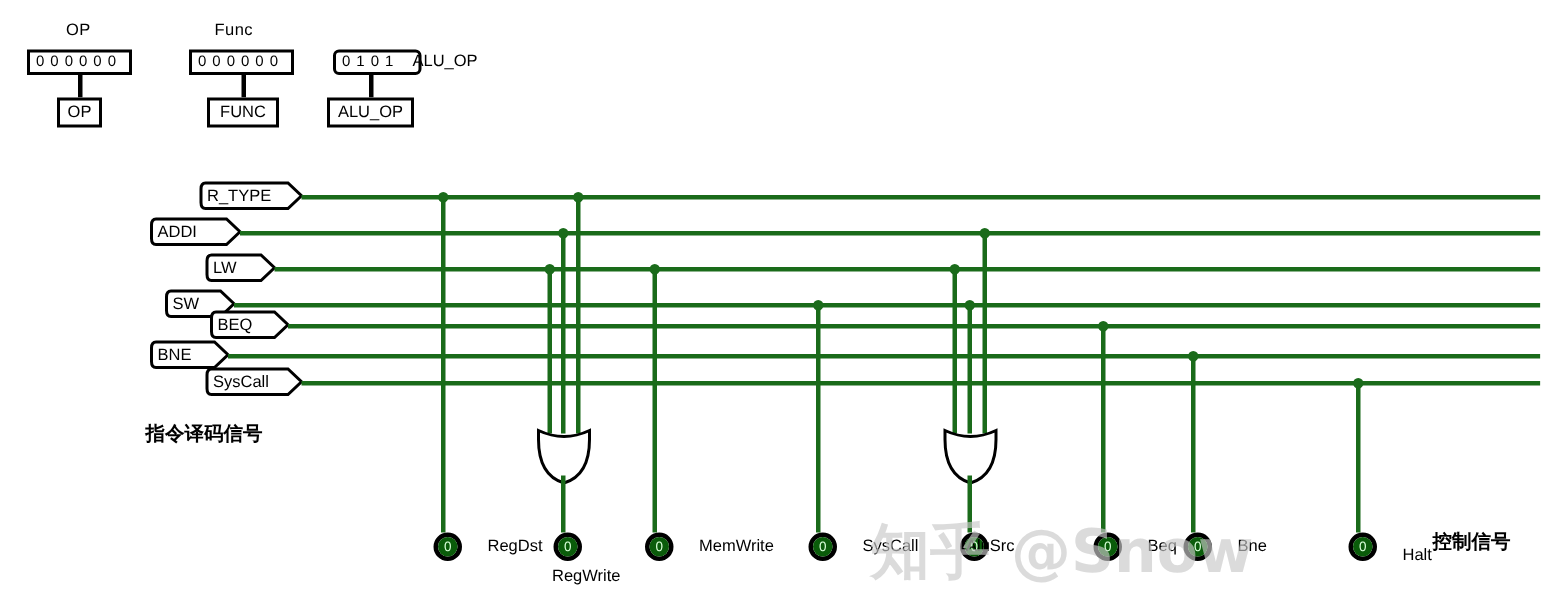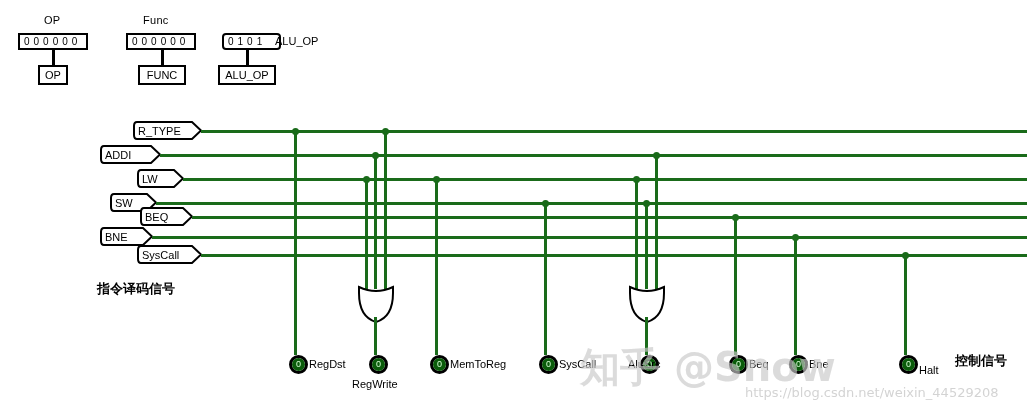--- a/index.html
+++ b/index.html
@@ -56,21 +56,21 @@
   .probe .ring{
     position:absolute;inset:0;border:3px solid #000;border-radius:50%;
     box-sizing:border-box;background:#fff;
   }
   .probe .inner{
     position:absolute;left:3px;top:3px;right:3px;bottom:3px;
     border-radius:50%;background:#0a5c0a;
     display:flex;align-items:center;justify-content:center;
     font-size:9px;color:#d8ffd8;line-height:1;
   }
-  .outlabel{position:absolute;font-size:11px;color:#000;white-space:nowrap;}
+  .outlabel{position:absolute;font-size:11px;color:#000;white-space:nowrap;margin-left:16px;}
   .cn{position:absolute;font-size:13px;color:#000;white-space:nowrap;
       font-family:"DejaVu Sans",sans-serif;font-weight:600;}
   
   .wm{
     position:absolute;color:#c9c9c9;white-space:nowrap;pointer-events:none;
     font-family:"DejaVu Sans",sans-serif;
   }
   .wm-big{font-size:40px;font-weight:700;opacity:.65;}
   .wm-url{font-size:13px;opacity:.8;}
 </style>
@@ -184,21 +184,21 @@
     <div class="outlabel" style="left: 309px; top: 358px;">RegDst</div>
     <div class="probe" style="left: 369px; top: 355px;">
       <div class="ring"></div>
       <div class="inner" style="background: rgb(10, 92, 10);">0</div>
     </div>
     <div class="outlabel" style="left: 352px; top: 378px;">RegWrite</div>
     <div class="probe" style="left: 430px; top: 355px;">
       <div class="ring"></div>
       <div class="inner" style="background: rgb(10, 92, 10);">0</div>
     </div>
-    <div class="outlabel" style="left: 450px; top: 358px;">MemToReg</div>
+    <div class="outlabel" style="left: 450px; top: 358px;">MemWrite</div>
     <div class="probe" style="left: 539px; top: 355px;">
       <div class="ring"></div>
       <div class="inner" style="background: rgb(10, 92, 10);">0</div>
     </div>
     <div class="outlabel" style="left: 559px; top: 358px;">SysCall</div>
     <div class="probe" style="left: 640px; top: 355px;">
       <div class="ring"></div>
       <div class="inner" style="background: rgb(10, 92, 10);">0</div>
     </div>
     <div class="outlabel" style="left: 628px; top: 358px;">AluSrc</div>
@@ -213,14 +213,13 @@
     </div>
     <div class="outlabel" style="left: 809px; top: 358px;">Bne</div>
     <div class="probe" style="left: 899px; top: 355px;">
       <div class="ring"></div>
       <div class="inner" style="background: rgb(10, 92, 10);">0</div>
     </div>
     <div class="outlabel" style="left: 919px; top: 364px;">Halt</div>
     <div class="cn" style="left: 97px; top: 280px;">指令译码信号</div>
     <div class="cn" style="left: 955px; top: 352px;">控制信号</div>
     <div class="wm wm-big" style="left: 580px; top: 340px; color: rgb(201, 201, 201);">知乎 @Snow</div>
-    <div class="wm wm-url" style="left: 745px; top: 385px; color: rgb(201, 201, 201);">https://blog.csdn.net/weixin_44529208</div>
   </div>
 
 </body></html>

